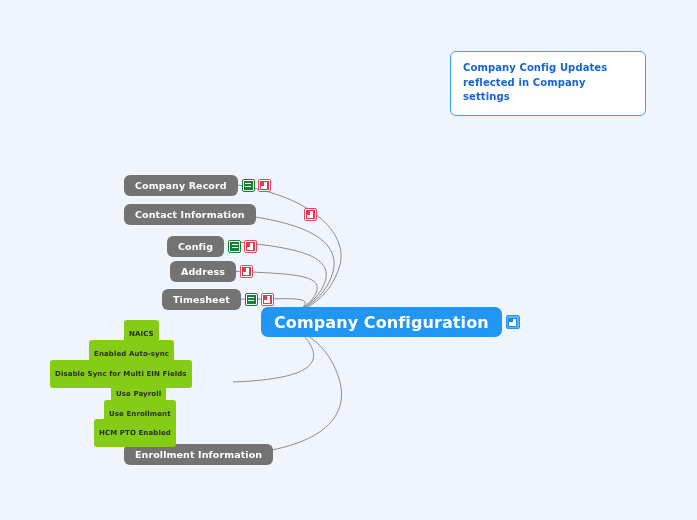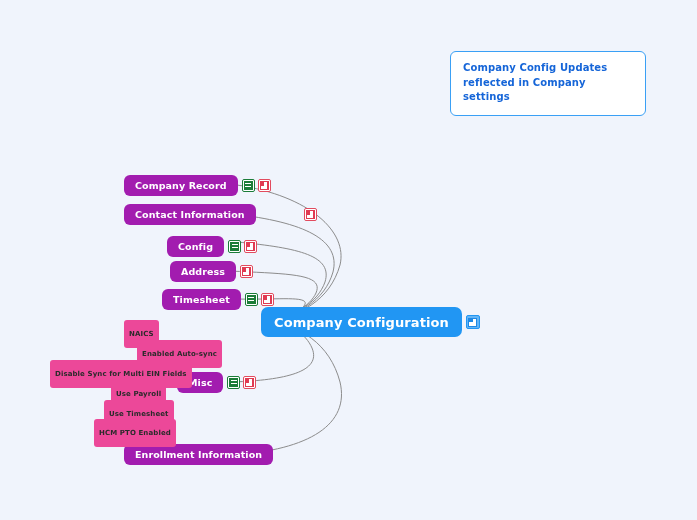--- a/index.html
+++ b/index.html
@@ -42,38 +42,38 @@
     box-sizing: border-box;
     font-weight: bold;
     letter-spacing: 0.1px;
   }
 
   
   .root .chip {
     background: #2196f3;
     color: #ffffff;
     border-radius: 7px;
-    font-size: 13px;
+    font-size: 16px;
     height: 27px;
     padding: 15px 13px;
   }
 
   
   .branch .chip {
-    background: #a21caf;
+    background: #737373;
     color: #ffffff;
     border-radius: 6px;
     font-size: 9.5px;
     height: 21px;
     padding: 0 11px;
   }
 
   
   .leaf .chip {
-    background: #ec4899;
+    background: #84cc16;
     color: #2b2b2b;
     border-radius: 3px;
     font-size: 7px;
     height: 28px;
     padding: 0 5px;
     font-weight: bold;
   }
 
   
   .badges {
@@ -280,53 +280,42 @@
     <span class="badges">
       <span class="badge note">
           <span class="glyph"></span>
         </span>
       <span class="badge attach">
           <span class="glyph"></span>
         </span>
     </span>
   </div>
 
-  <div class="node branch" style="left:177px; top:372px;">
-    <span class="chip">Misc</span>
-    <span class="badges">
-      <span class="badge note">
-          <span class="glyph"></span>
-        </span>
-      <span class="badge attach">
-          <span class="glyph"></span>
-        </span>
-    </span>
-  </div>
 
   <div class="node branch" style="left:124px; top:444px;">
     <span class="chip">Enrollment Information</span>
   </div>
 
   <div class="node leaf" style="left:124px; top:320px;">
     <span class="chip">NAICS</span>
   </div>
 
-  <div class="node leaf" style="left:89px; top:340px;margin-left:48px;">
+  <div class="node leaf" style="left:89px; top:340px;">
     <span class="chip">Enabled Auto-sync</span>
   </div>
 
   <div class="node leaf" style="left:50px; top:360px;border-radius:6px;">
     <span class="chip">Disable Sync for Multi EIN Fields</span>
   </div>
 
   <div class="node leaf" style="left:111px; top:380px;align-items:flex-end;">
     <span class="chip">Use Payroll</span>
   </div>
 
   <div class="node leaf" style="left:104px; top:400px;">
-    <span class="chip">Use Timesheet</span>
+    <span class="chip">Use Enrollment</span>
   </div>
 
   <div class="node leaf" style="left:94px; top:419px;justify-content:flex-end;">
     <span class="chip">HCM PTO Enabled</span>
   </div>
 
 </div>
 
 </body></html>

